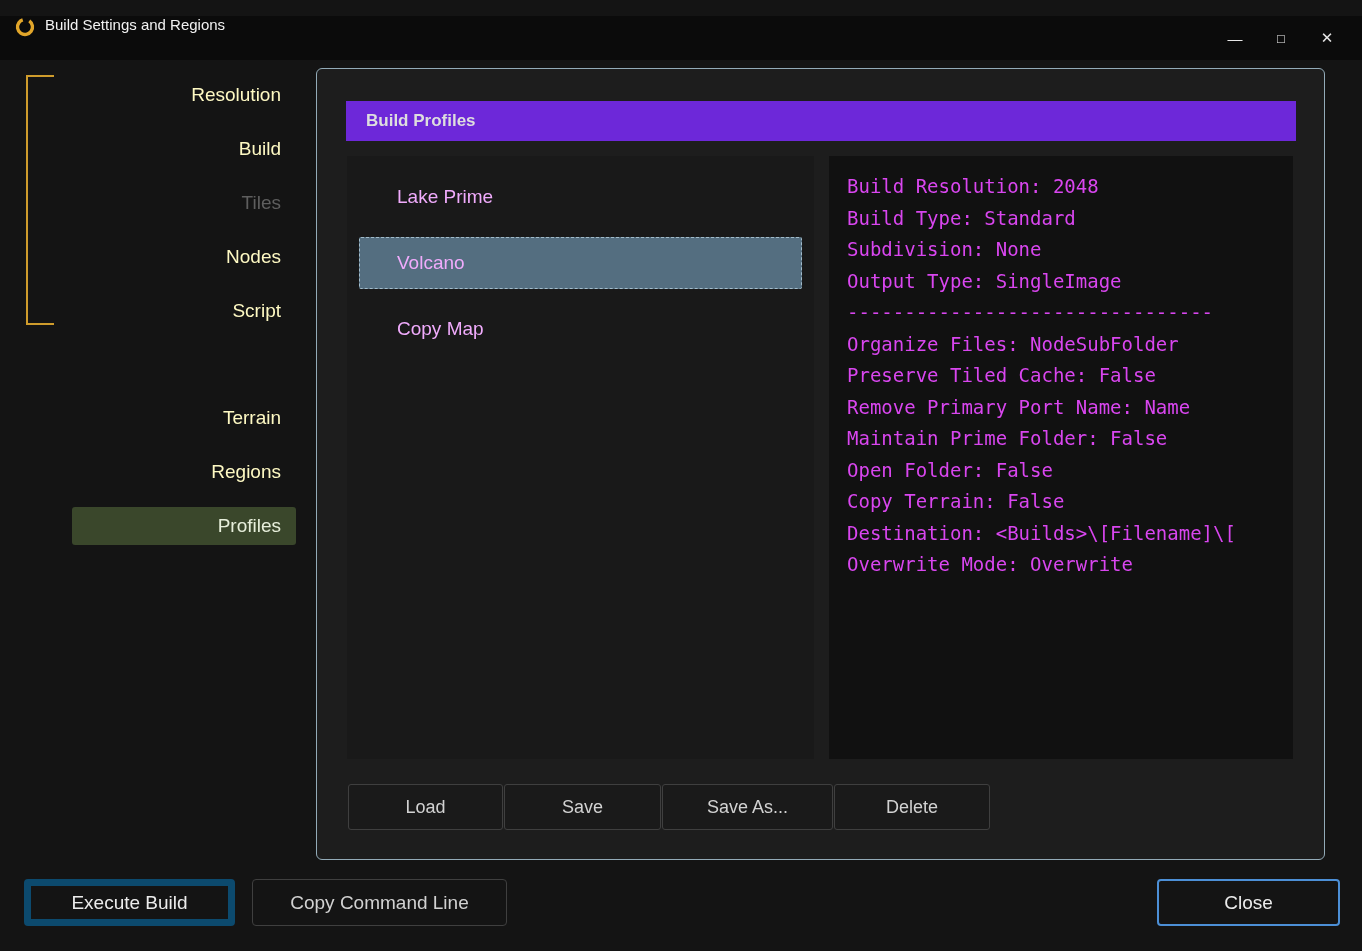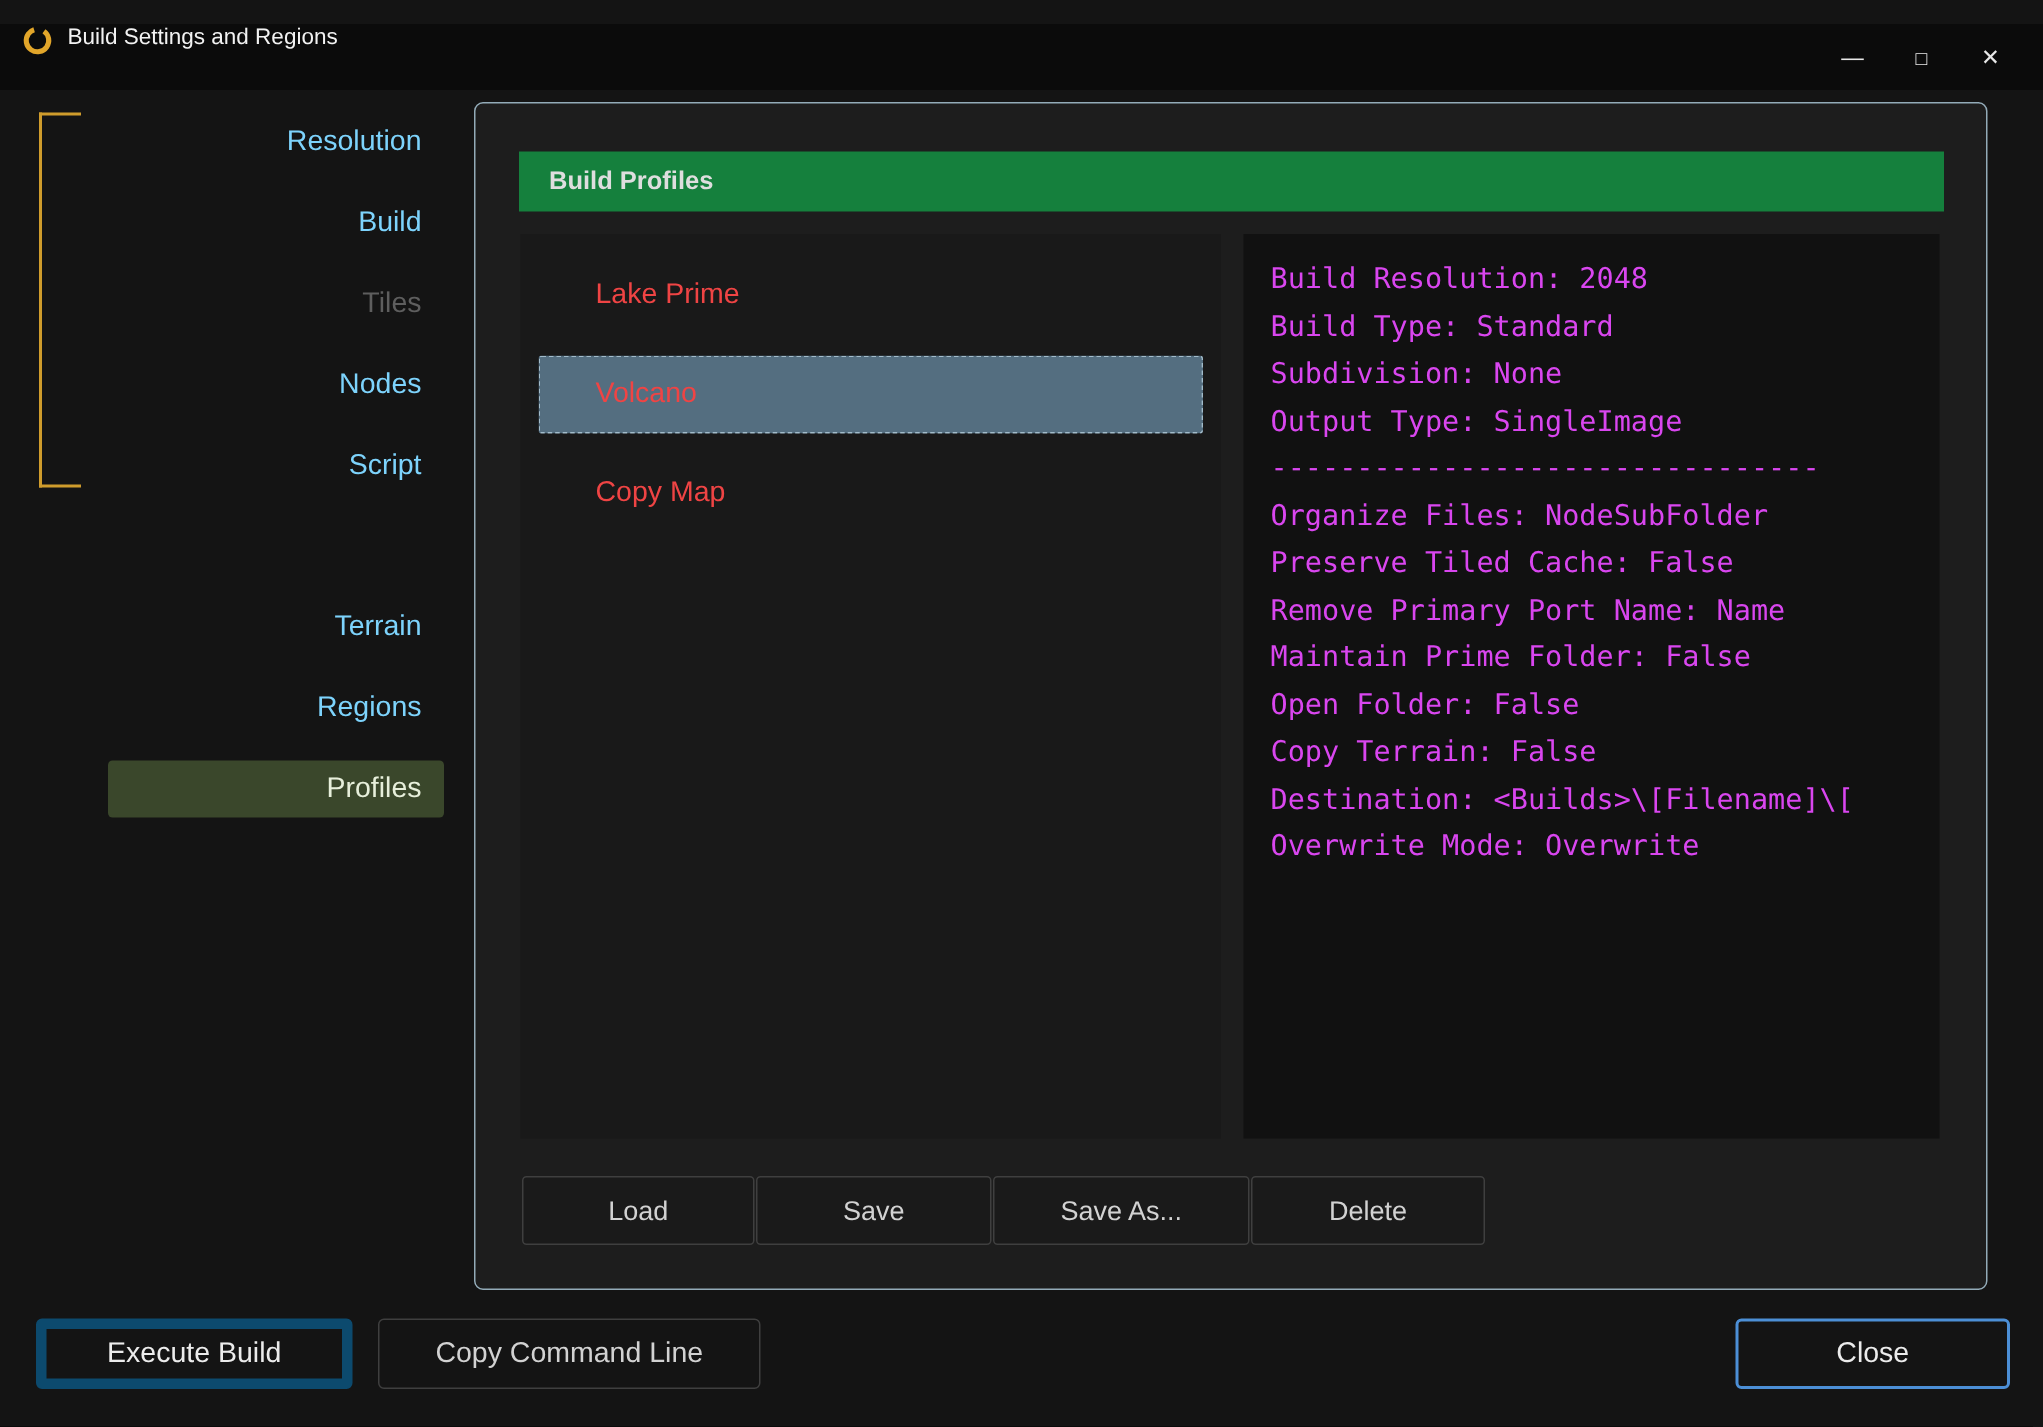--- a/index.html
+++ b/index.html
@@ -30,47 +30,47 @@
   
   .bracket {
     position:absolute; left:26px; top:75px; width:28px; height:250px;
     border-left:2px solid #cf9c2c; border-top:2px solid #cf9c2c; border-bottom:2px solid #cf9c2c;
   }
   .nav-group { position:absolute; left:0; width:281px; }
   .nav-group.g1 { top:68px; }
   .nav-group.g2 { top:391px; }
   .nav-item {
     position:relative; height:54px; display:flex; align-items:center; justify-content:flex-end;
-    font-size:19px; color:#7dd3fc; cursor:default;
+    font-size:19px; color:#fef9c3; cursor:default;
   }
   .nav-item .nav-label { position:relative; z-index:1; }
   .nav-item.disabled { color:#5e5e5e; }
   .nav-item.selected::before {
     content:""; position:absolute; left:72px; right:-15px; top:8px; bottom:8px;
     background:#3a472b; border-radius:3px; z-index:0;
   }
   .nav-item.selected { color:#e7efdb; }
 
   
   .main-panel {
     position:absolute; left:316px; top:68px; width:1009px; height:792px;
     background:#1d1d1d; border:1px solid #93abb8; border-radius:6px;
   }
   .panel-header {
     position:absolute; left:29px; top:32px; width:950px; height:40px;
-    background:#15803d; display:flex; align-items:center;
+    background:#6d28d9; display:flex; align-items:center;
     padding-left:20px; font-size:17px; font-weight:600; color:#dedede;
   }
   .profile-list {
     position:absolute; left:30px; top:87px; width:467px; height:603px;
     background:#191919; padding-top:8px;
   }
   .profile-item {
     position:relative; height:66px; display:flex; align-items:center;
-    padding-left:50px; font-size:19px; color:#ef4444; cursor:default;
+    padding-left:50px; font-size:19px; color:#f0abfc; cursor:default;
   }
   .profile-item .profile-label { position:relative; z-index:1; }
   .profile-item.selected::before {
     content:""; position:absolute; left:12px; right:12px; top:7px; bottom:7px;
     background:#546e80; border:1px dashed #a2bccb; border-radius:2px; z-index:0;
   }
   .details-panel {
     position:absolute; left:512px; top:87px; width:464px; height:603px;
     background:#111111; padding:15px 0 0 18px; overflow:hidden;
   }

